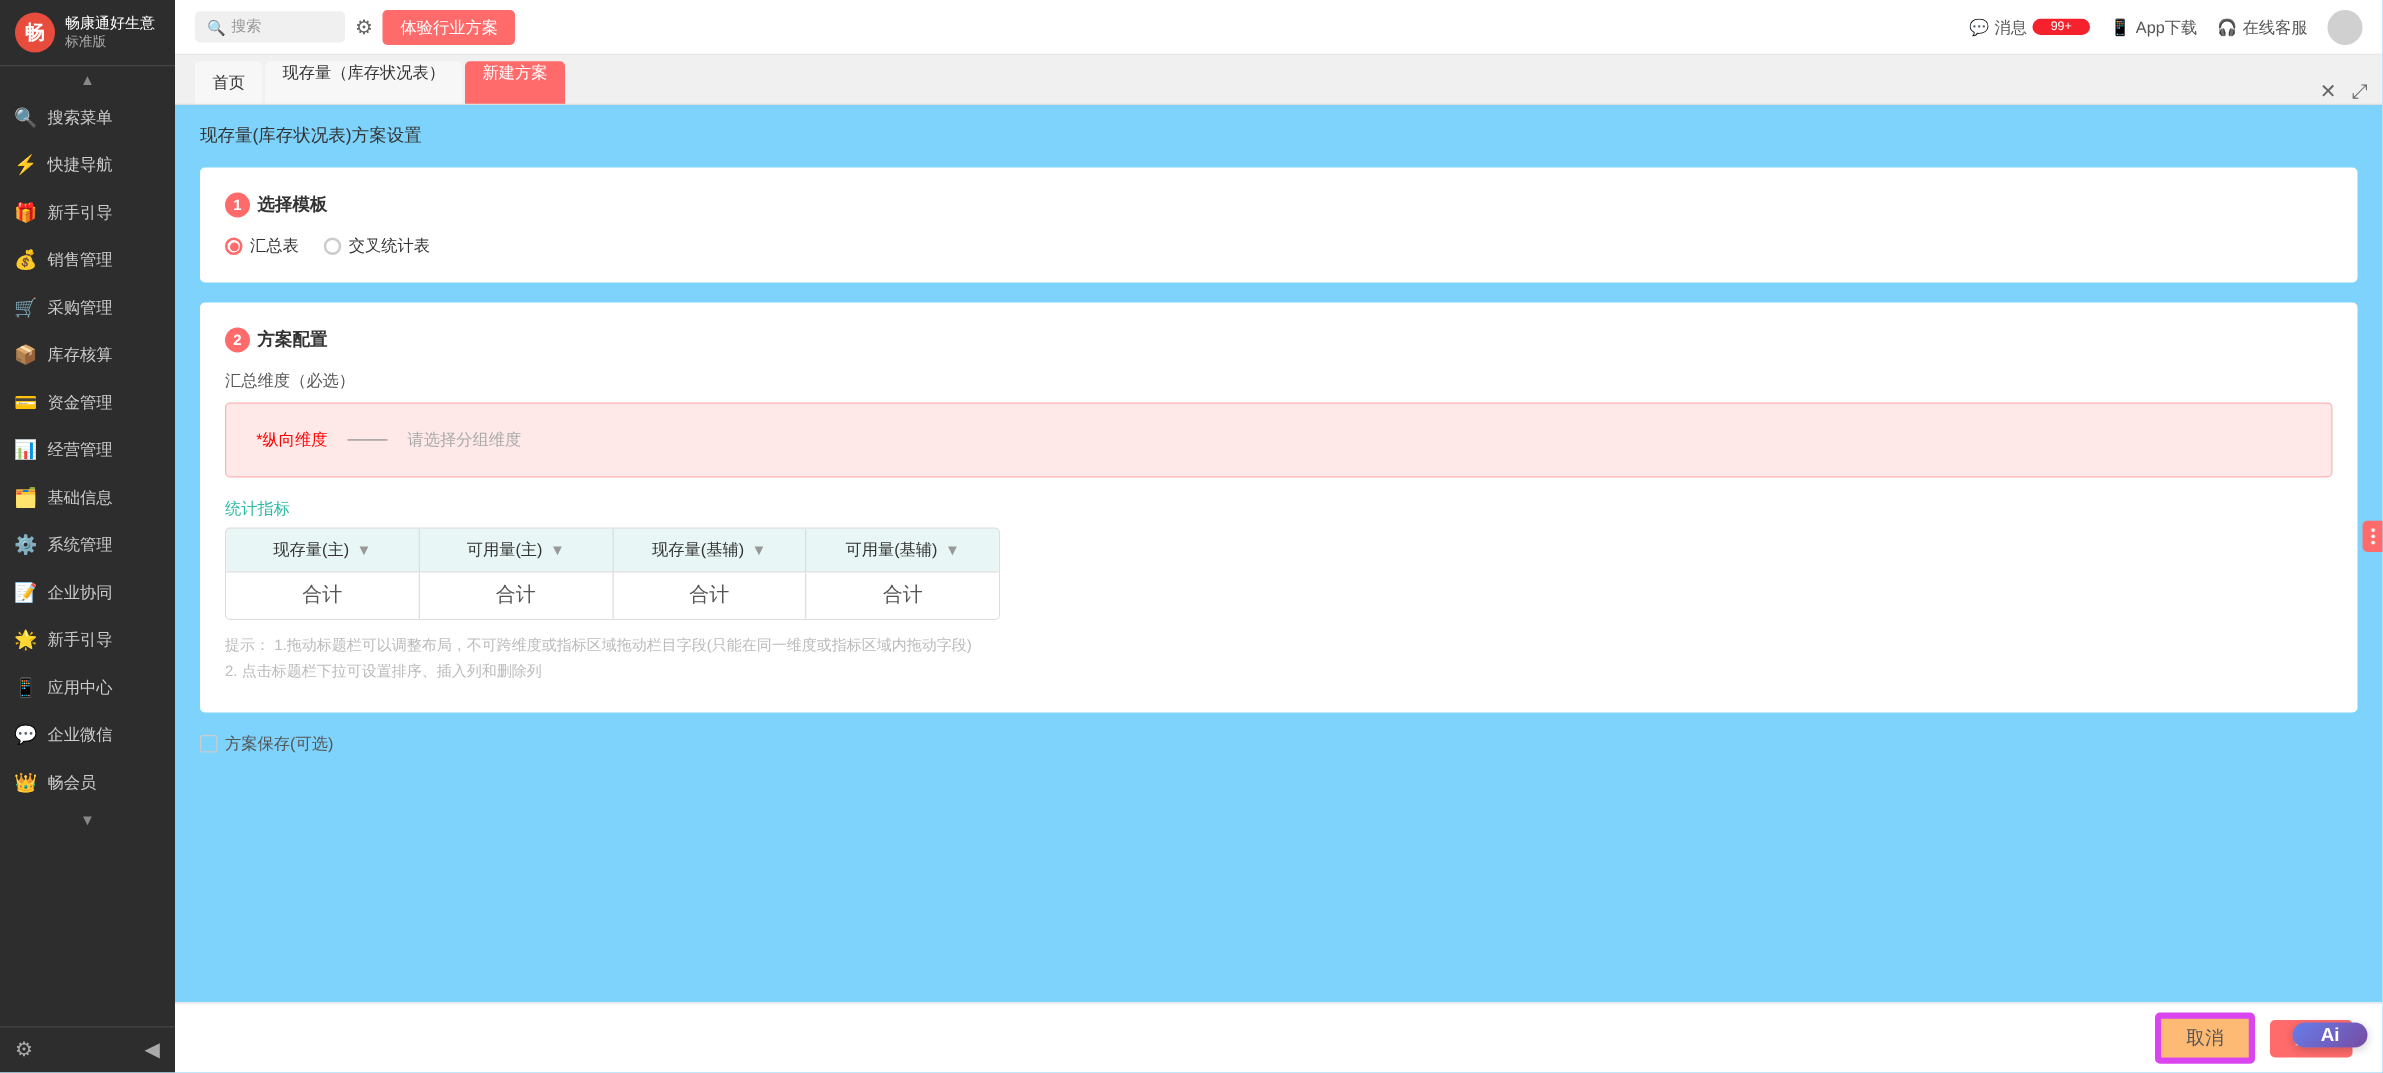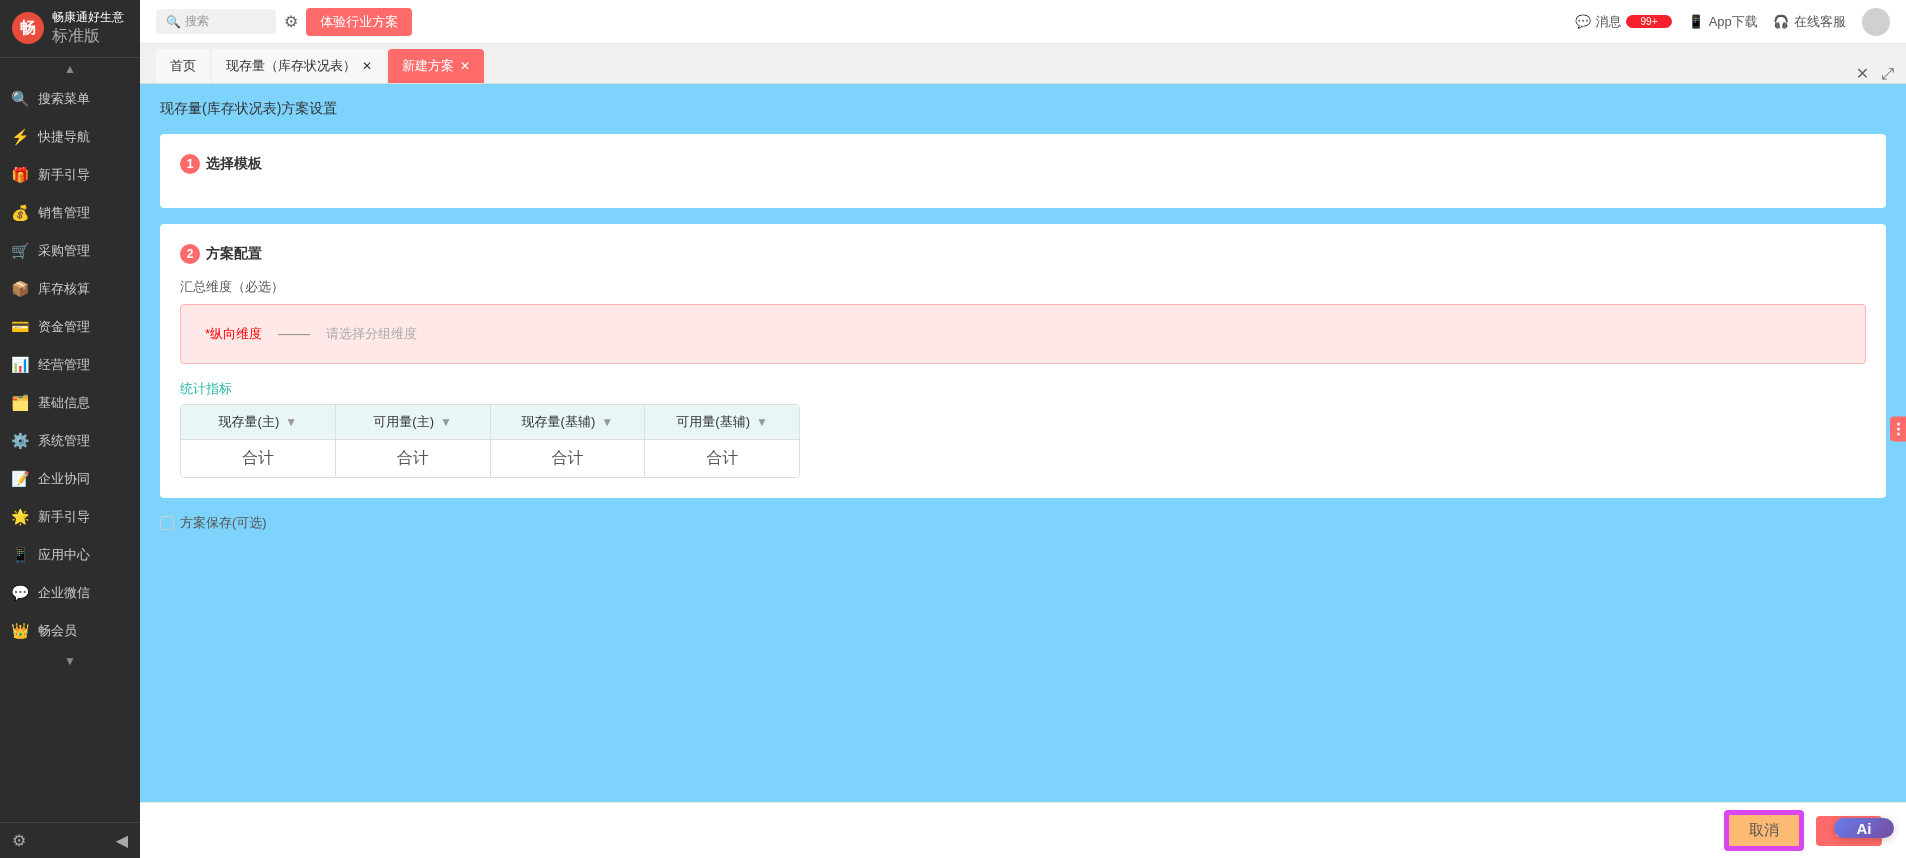--- a/index.html
+++ b/index.html
@@ -25,21 +25,21 @@
     .sidebar-logo-icon {
       width: 32px; height: 32px;
       background: #e74c3c;
       border-radius: 50%;
       display: flex; align-items: center; justify-content: center;
       color: white; font-size: 16px; font-weight: bold;
     }
     .sidebar-logo-text {
       font-size: 12px; color: #fff; line-height: 1.3;
     }
-    .sidebar-logo-sub { font-size: 16px; color: #aaa; }
+    .sidebar-logo-sub { font-size: 11px; color: #aaa; }
     .sidebar-nav-item {
       display: flex; align-items: center;
       padding: 10px 12px; gap: 8px;
       cursor: pointer; color: #ccc; font-size: 13px;
     }
     .sidebar-nav-item .nav-icon {
       width: 18px; height: 18px;
       display: flex; align-items: center; justify-content: center;
       font-size: 15px;
     }
@@ -117,28 +117,29 @@
       background: #f0f0f0;
       display: flex;
       align-items: flex-end;
       padding: 0 0 0 16px;
       gap: 0;
       flex-shrink: 0;
       border-bottom: 1px solid #ddd;
     }
     .tab-item {
       height: 34px;
-      display: flex; align-items: center; gap: 6px;
+      display: flex; align-items: center; gap: 24px;
       padding: 0 14px;
       background: #e0e0e0;
       border-radius: 4px 4px 0 0;
       cursor: pointer;
       font-size: 13px;
       color: #555;
       margin-right: 2px;
+      flex-direction: column;
     }
     .tab-item.active {
       background: #ff6b6b;
       color: white;
     }
     .tab-item.plain {
       background: #f7f7f7;
       color: #333;
     }
     .tab-close { font-size: 12px; cursor: pointer; }
@@ -513,20 +514,30 @@
     </div>
   </div>
 
   <div class="content">
     <div class="page-title">现存量(库存状况表)方案设置</div>
 
     <div class="card">
       <div class="section-title">
         <span class="step-badge">1</span>
         <span>选择模板</span>
+      </div>
+      <div class="radio-group">
+        <label class="radio-item">
+          <div class="radio-circle checked"></div>
+          <span>汇总表</span>
+        </label>
+        <label class="radio-item">
+          <div class="radio-circle"></div>
+          <span>交叉统计表</span>
+        </label>
       </div>
     </div>
 
     <div class="card">
       <div class="section-title">
         <span class="step-badge">2</span>
         <span>方案配置</span>
       </div>
 
       <div class="dim-label">汇总维度（必选）</div>
@@ -558,20 +569,24 @@
           </div>
         </div>
         <div class="stats-table-body">
           <div class="stats-cell">合计</div>
           <div class="stats-cell">合计</div>
           <div class="stats-cell">合计</div>
           <div class="stats-cell">合计</div>
         </div>
       </div>
 
+      <div class="tips-section">
+        <p>提示：   1.拖动标题栏可以调整布局，不可跨维度或指标区域拖动栏目字段(只能在同一维度或指标区域内拖动字段)</p>
+        <p>           2. 点击标题栏下拉可设置排序、插入列和删除列</p>
+      </div>
     </div>
 
     <div class="bottom-option">
       <div class="checkbox-box"></div>
       <span>方案保存(可选)</span>
     </div>
   </div>
 
   <div class="bottom-bar">
     <button class="btn-cancel">取消</button>

